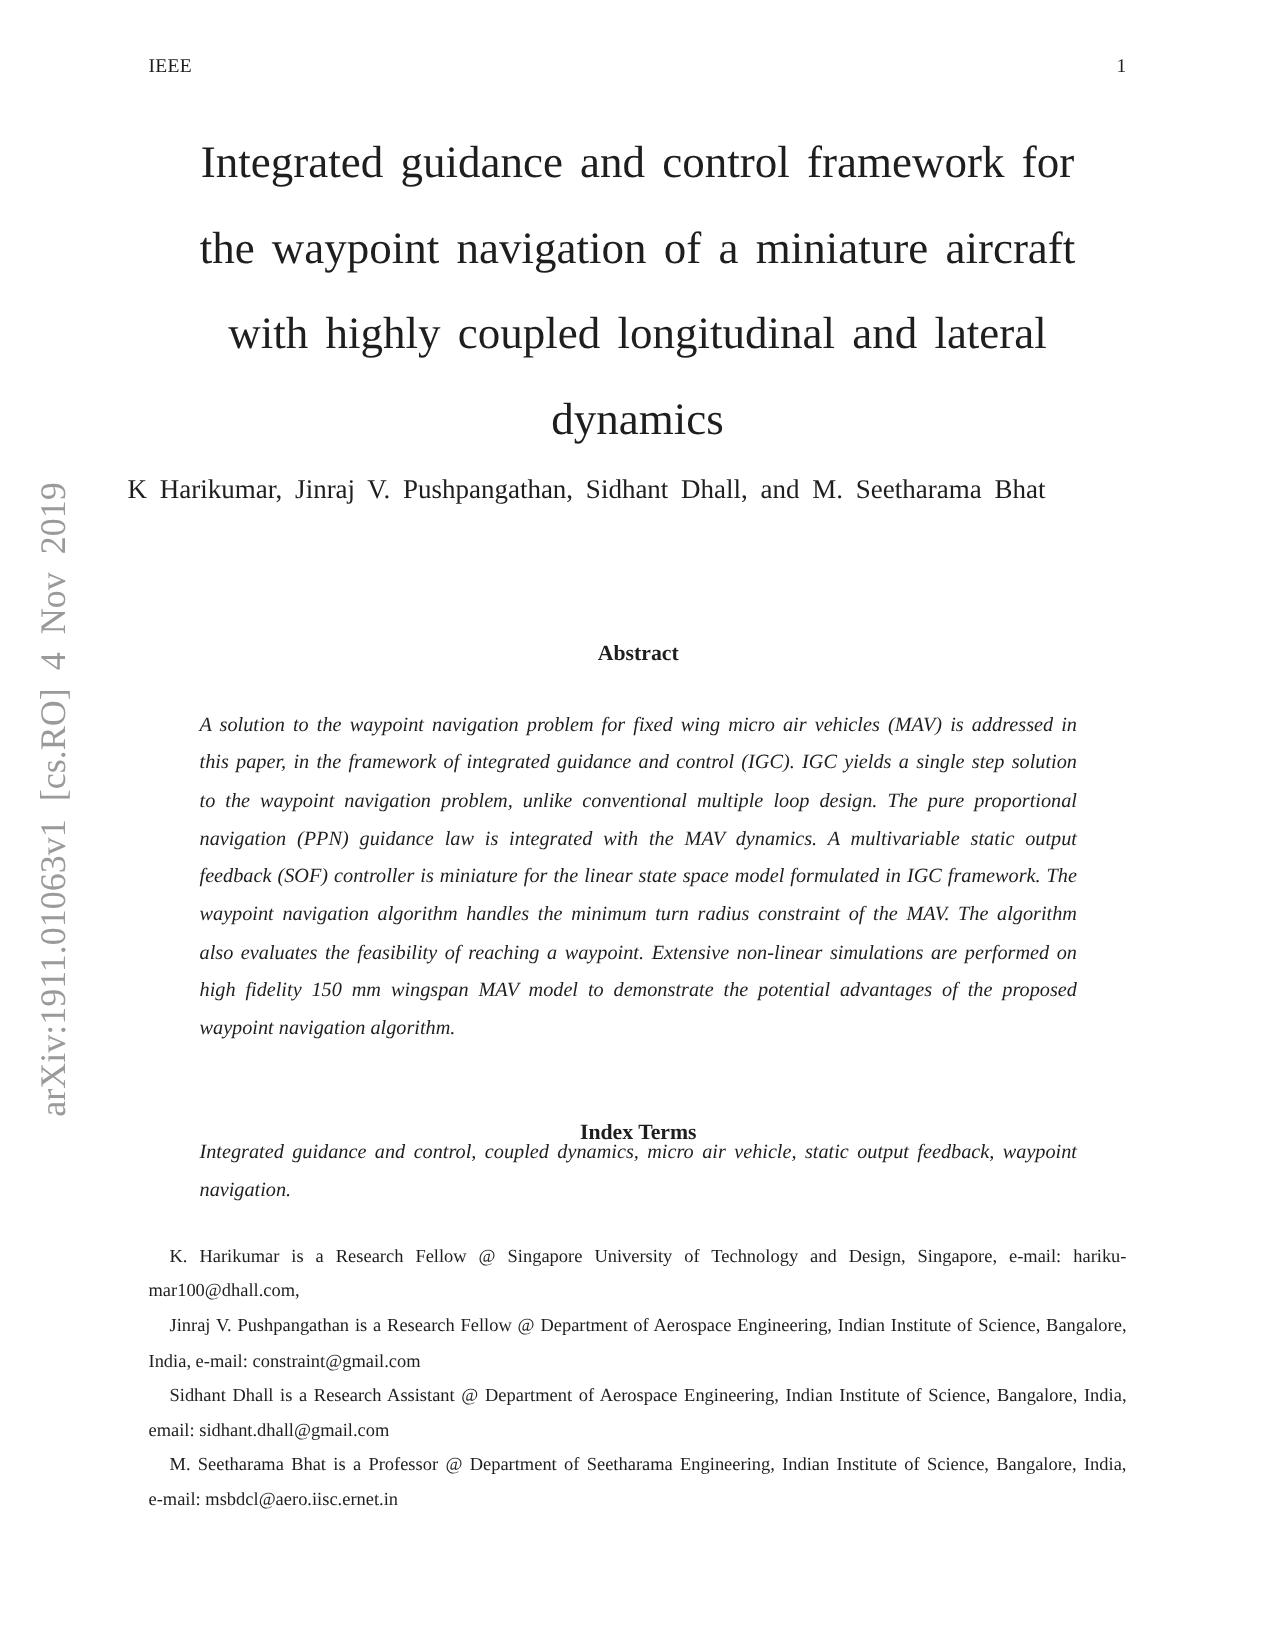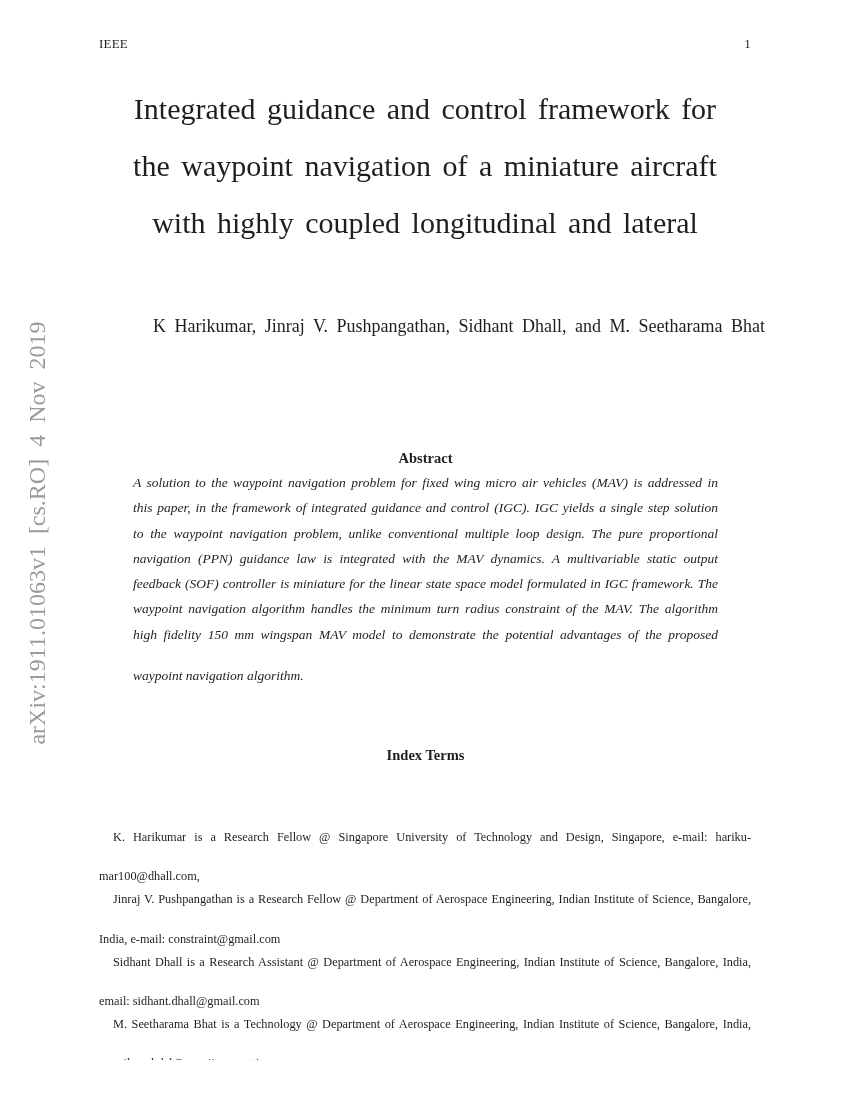--- a/index.html
+++ b/index.html
@@ -45,52 +45,51 @@
     text-align: center;
     font-size: 30px;
     line-height: 57px;
     word-spacing: 4px;
   }
   .authors-line {
     position: absolute;
     top: 316px;
     left: 85px;
     width: 680px;
-    text-align: right;
+    text-align: left;
     font-size: 18px;
     word-spacing: 4px;
   }
   .sec-head {
     position: absolute;
     left: 133px;
     width: 585px;
     text-align: center;
     font-weight: bold;
     font-size: 14.5px;
   }
-  .abstract-head { top: 450px; text-align: center; }
+  .abstract-head { top: 428px; text-align: center; }
   .index-head   { top: 747px; }
   .col-body {
     position: absolute;
     left: 133px;
     width: 585px;
     font-size: 13.5px;
     line-height: 25.3px;
     font-style: italic;
   }
   .abstract-body { top: 470px; }
   .index-body    { top: 755px; }
   .jline {
     text-align: justify;
     text-align-last: justify;
   }
   .jline.plain {
     text-align: center;
     text-align-last: left;
-    margin-top: 16px;
   }
   .footnotes {
     position: absolute;
     top: 826px;
     left: 99px;
     width: 652px;
     font-size: 12.3px;
     line-height: 23.2px;
   }
   .fn-first { text-indent: 14px; }
@@ -104,44 +103,50 @@
     <span>IEEE</span>
     <span>1</span>
   </div>
 
   <div class="arxiv-watermark">arXiv:1911.01063v1 [cs.RO] 4 Nov 2019</div>
 
   <div class="title-block">
     <div>Integrated guidance and control framework for</div>
     <div>the waypoint navigation of a miniature aircraft</div>
     <div>with highly coupled longitudinal and lateral</div>
+    <div>dynamics</div>
   </div>
 
   <div class="authors-line">K Harikumar, Jinraj V. Pushpangathan, Sidhant Dhall, and M. Seetharama Bhat</div>
 
   <div class="sec-head abstract-head">Abstract</div>
 
   <div class="col-body abstract-body">
     <div class="jline">A solution to the waypoint navigation problem for fixed wing micro air vehicles (MAV) is addressed in</div>
     <div class="jline">this paper, in the framework of integrated guidance and control (IGC). IGC yields a single step solution</div>
     <div class="jline">to the waypoint navigation problem, unlike conventional multiple loop design. The pure proportional</div>
     <div class="jline">navigation (PPN) guidance law is integrated with the MAV dynamics. A multivariable static output</div>
     <div class="jline">feedback (SOF) controller is miniature for the linear state space model formulated in IGC framework. The</div>
     <div class="jline">waypoint navigation algorithm handles the minimum turn radius constraint of the MAV. The algorithm</div>
+    <div class="jline">also evaluates the feasibility of reaching a waypoint. Extensive non-linear simulations are performed on</div>
     <div class="jline">high fidelity 150 mm wingspan MAV model to demonstrate the potential advantages of the proposed</div>
     <div class="jline plain">waypoint navigation algorithm.</div>
   </div>
 
   <div class="sec-head index-head">Index Terms</div>
 
+  <div class="col-body index-body">
+    <div class="jline">Integrated guidance and control, coupled dynamics, micro air vehicle, static output feedback, waypoint</div>
+    <div class="jline plain">navigation.</div>
+  </div>
 
   <div class="footnotes">
     <div class="jline fn-first">K. Harikumar is a Research Fellow @ Singapore University of Technology and Design, Singapore, e-mail: hariku-</div>
     <div class="jline plain">mar100@dhall.com,</div>
     <div class="jline fn-first">Jinraj V. Pushpangathan is a Research Fellow @ Department of Aerospace Engineering, Indian Institute of Science, Bangalore,</div>
     <div class="jline plain">India, e-mail: constraint@gmail.com</div>
     <div class="jline fn-first">Sidhant Dhall is a Research Assistant @ Department of Aerospace Engineering, Indian Institute of Science, Bangalore, India,</div>
     <div class="jline plain">email: sidhant.dhall@gmail.com</div>
-    <div class="jline fn-first">M. Seetharama Bhat is a Technology @ Department of Aerospace Engineering, Indian Institute of Science, Bangalore, India,</div>
+    <div class="jline fn-first">M. Seetharama Bhat is a Professor @ Department of Seetharama Engineering, Indian Institute of Science, Bangalore, India,</div>
     <div class="jline plain">e-mail: msbdcl@aero.iisc.ernet.in</div>
   </div>
 
 </div>
 
 </body></html>

